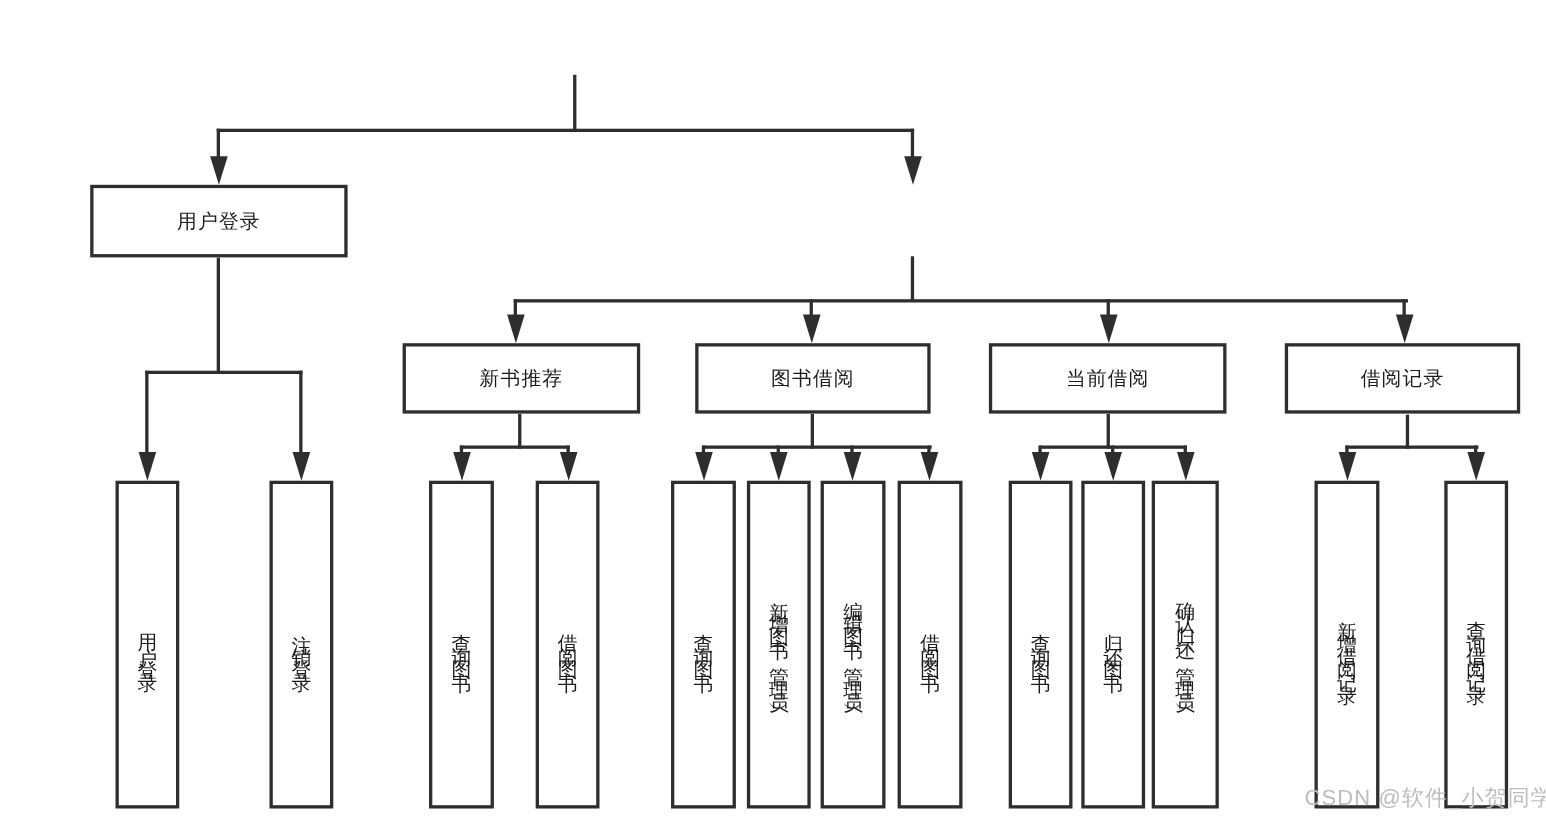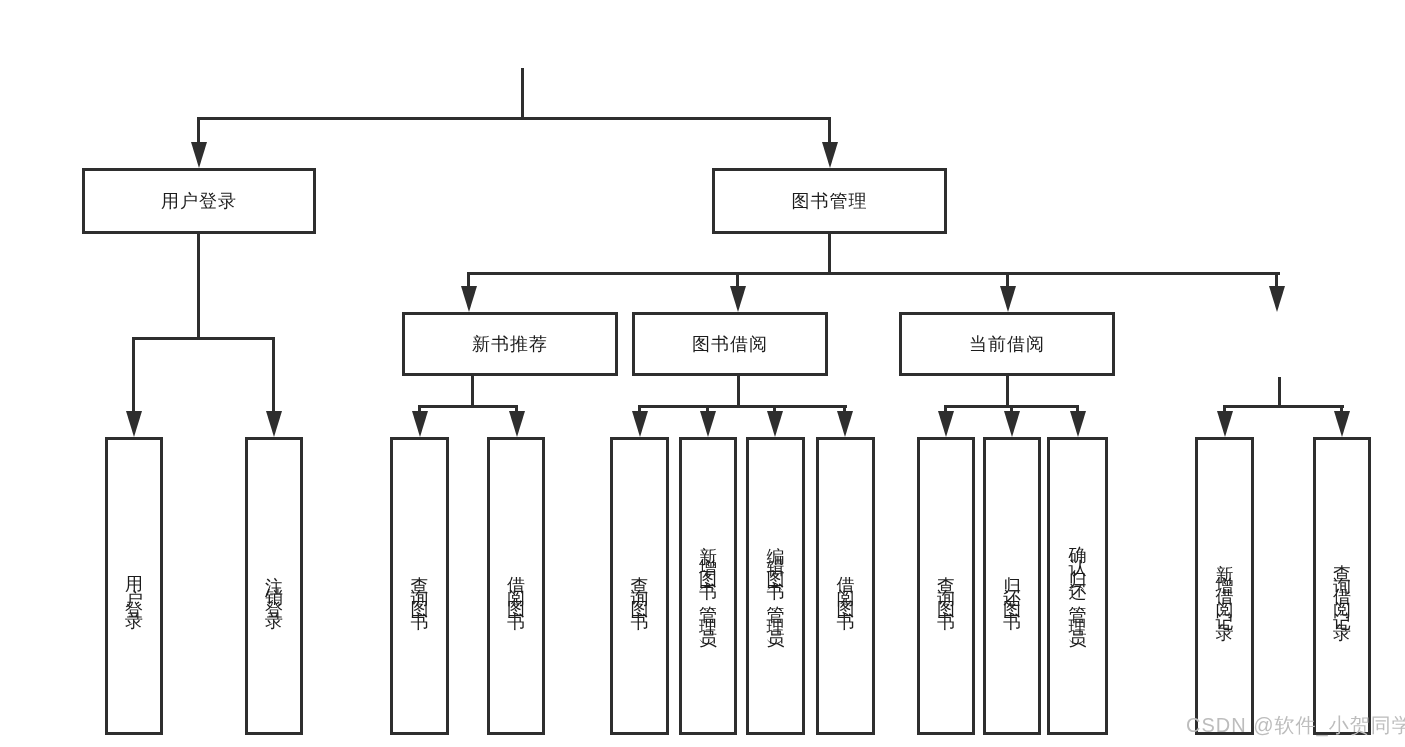--- a/index.html
+++ b/index.html
@@ -95,32 +95,32 @@
   <div class="hline" style="left:1223px;top:405px;width:121px;"></div>
   <div class="vline" style="left:1223px;top:405px;height:8px;"></div>
   <div class="ahead" style="left:1217px;top:411px;"></div>
   <div class="vline" style="left:1340px;top:405px;height:8px;"></div>
   <div class="ahead" style="left:1334px;top:411px;"></div>
 
 
   <div class="node" style="left:82px;top:168px;width:234px;height:66px;">
     <span>用户登录</span>
   </div>
-  <div class="node" style="left:712px;top:168px;width:235px;height:66px;">
-    <span>图书管理</span>
-  </div>
 
-  <div class="node" style="left:366px;top:312px;width:216px;height:64px;margin-left:36px;">
+  <div class="node" style="left:366px;top:312px;width:216px;height:64px;">
     <span>新书推荐</span>
   </div>
-  <div class="node" style="left:632px;top:312px;width:196px;height:64px;">
+  <div class="node" style="left:632px;top:312px;width:214px;height:64px;">
     <span>图书借阅</span>
   </div>
   <div class="node" style="left:899px;top:312px;width:216px;height:64px;justify-content:center;">
     <span>当前借阅</span>
+  </div>
+  <div class="node" style="left:1168px;top:312px;width:214px;height:64px;">
+    <span>借阅记录</span>
   </div>
 
   <div class="vnode" style="left:105px;width:58px;">
     <span class="vtext">用户登录</span>
   </div>
   <div class="vnode" style="left:245px;width:58px;">
     <span class="vtext">注销登录</span>
   </div>
 
   <div class="vnode" style="left:390px;width:59px;">

